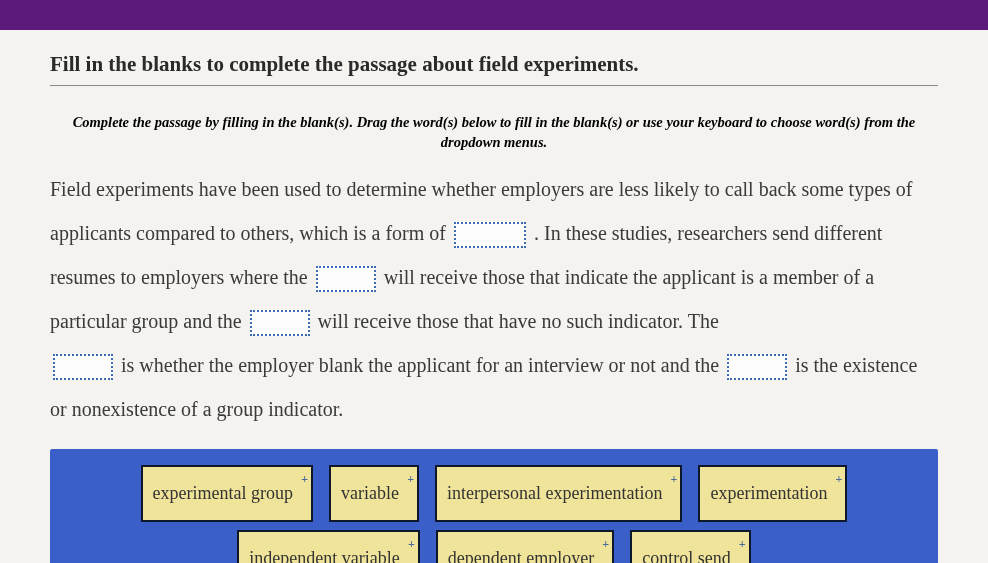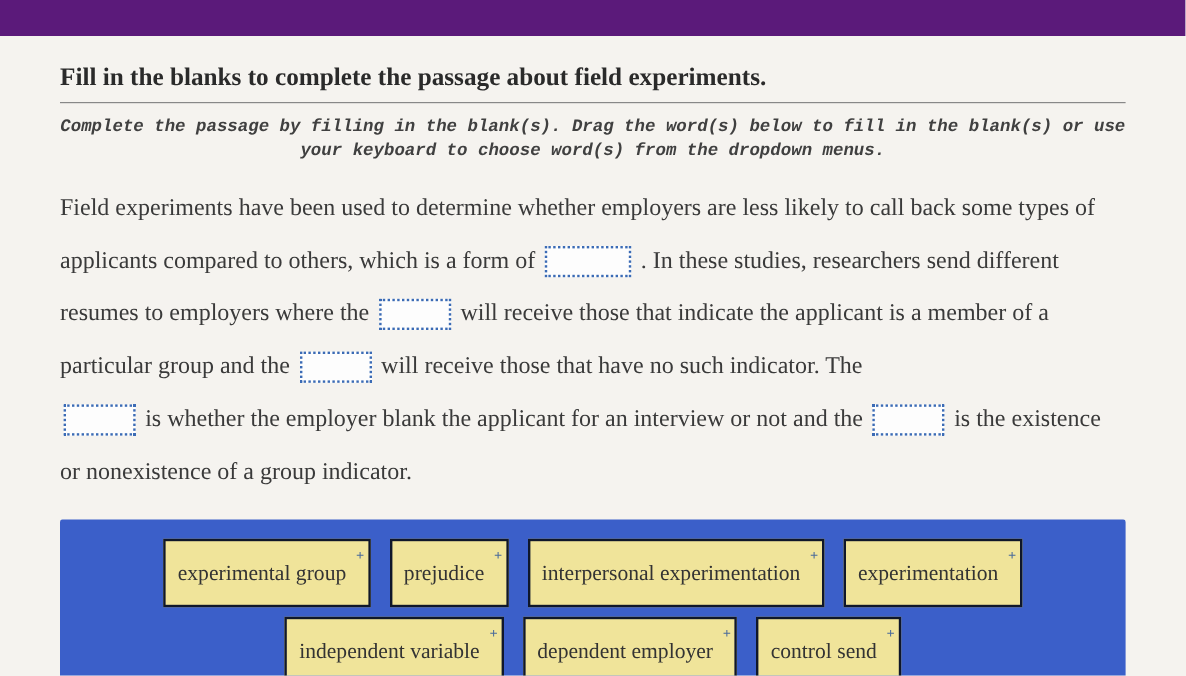--- a/index.html
+++ b/index.html
@@ -17,31 +17,30 @@
     }
     .content {
       padding: 22px 50px 20px 50px;
     }
     .title {
       font-size: 21px;
       font-weight: bold;
       color: #2a2a2a;
       padding-bottom: 8px;
       border-bottom: 1px solid #888;
-      margin-bottom: 10px;
+      margin-bottom: 26px;
     }
     .instructions {
       font-size: 14.5px;
       font-style: italic;
       font-weight: bold;
-      color: #404040;
+      color: #000000;
       text-align: center;
       line-height: 1.4;
       margin-bottom: 14px;
-      font-family: Liberation Mono, monospace;
     }
     .passage {
       font-size: 20px;
       color: #3a3a3a;
       line-height: 2.2;
       font-family: Liberation Serif, serif;
     }
     .blank {
       display: inline-block;
       border: 2px dotted #3b6bb5;
@@ -104,21 +103,21 @@
     <span>will receive those that have no such indicator. The</span>
     <br>
     <span class="blank"></span>
     <span>is whether the employer blank the applicant for an interview or not and the</span>
     <span class="blank"></span>
     <span>is the existence or nonexistence of a group indicator.</span>
   </div>
 
   <div class="word-bank">
     <span class="chip"><span class="chip-text">experimental group</span></span>
-    <span class="chip"><span class="chip-text">prejudice</span></span>
+    <span class="chip"><span class="chip-text">variable</span></span>
     <span class="chip"><span class="chip-text">interpersonal experimentation</span></span>
     <span class="chip"><span class="chip-text">experimentation</span></span>
     <br>
     <span class="chip"><span class="chip-text">independent variable</span></span>
     <span class="chip"><span class="chip-text">dependent employer</span></span>
     <span class="chip"><span class="chip-text">control send</span></span>
   </div>
 
 </div>
 

